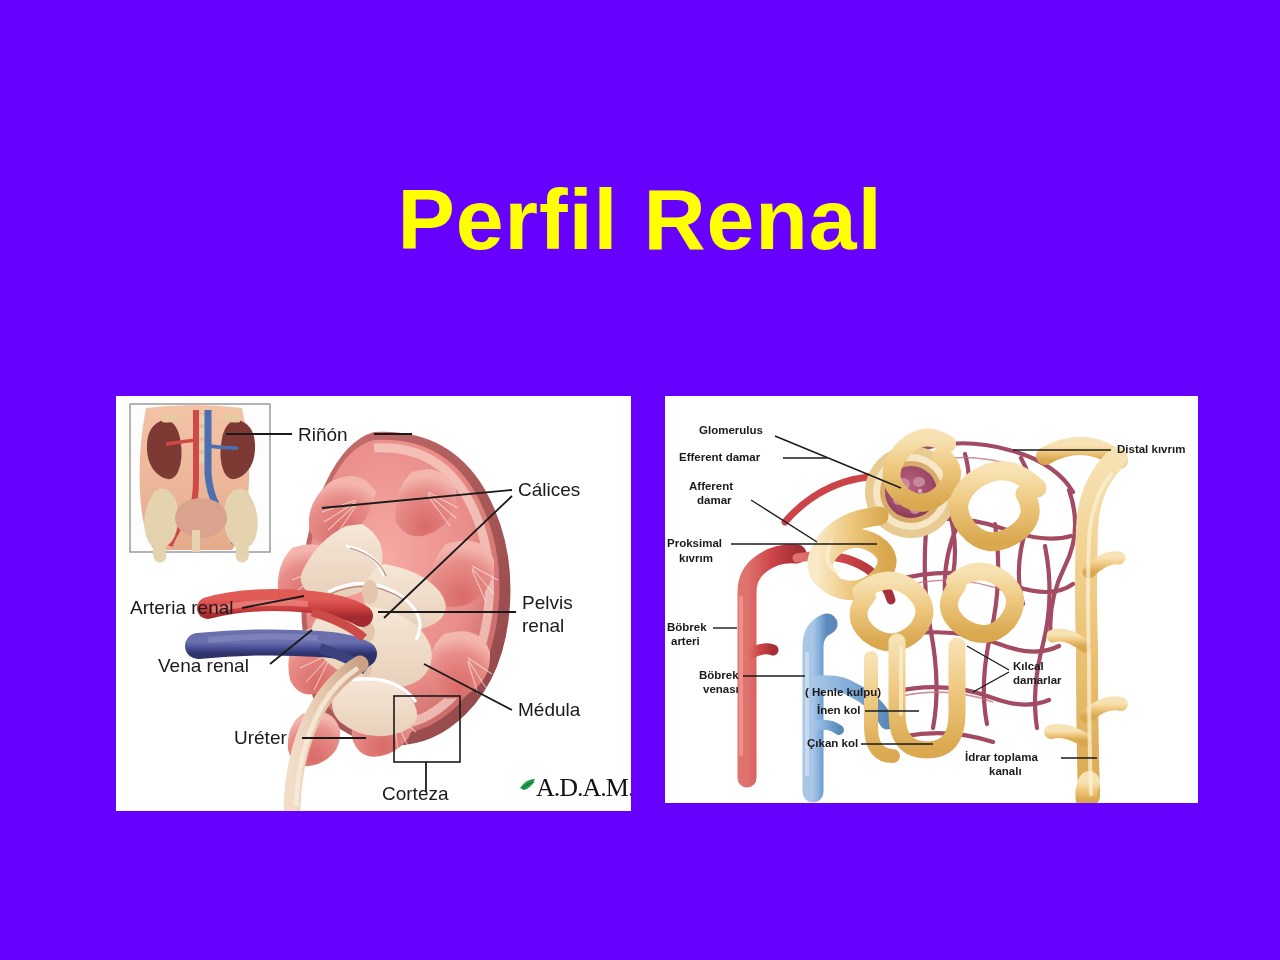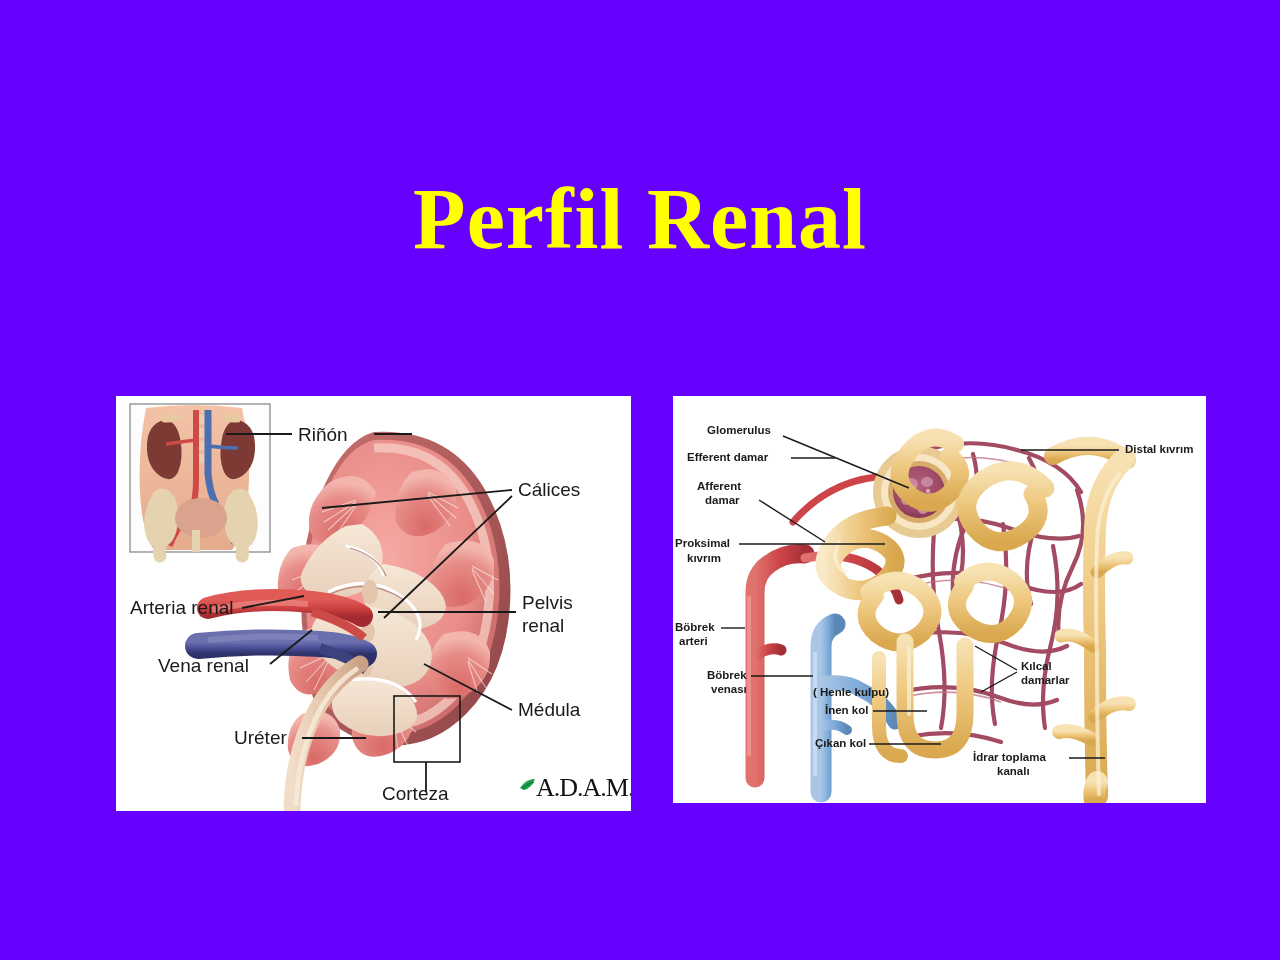--- a/index.html
+++ b/index.html
@@ -17,40 +17,40 @@
     inset: 0;
     background: #6600ff;
   }
   
   .slide-title {
     position: absolute;
     left: 0; top: 176px;
     width: 1280px;
     text-align: center;
     color: #ffff00;
-    font-family: Liberation Serif, serif;
+    font-family: Liberation Sans, sans-serif;
     font-weight: bold;
     font-size: 86px;
     line-height: 1.0;
     letter-spacing: 1px;
     white-space: nowrap;
   }
   
   .panel {
     position: absolute;
     background: #0f766e;
     overflow: hidden;
   }
   #panel-kidney {
     left: 116px; top: 396px;
     width: 515px; height: 415px;
   }
   #panel-nephron {
     left: 665px; top: 396px;
-    width: 533px; height: 407px; margin-left: 8px;
+    width: 533px; height: 407px;
   }
   .panel svg { display: block; width: 100%; height: 100%; }
 
   .lbl {
     font-family: "Liberation Sans", sans-serif;
     fill: #1a1a1a;
   }
   .lbl-es { font-size: 19px; }
   .lbl-tr { font-size: 11.5px; font-weight: bold; }
   .leader { stroke: #1a1a1a; fill: none; }

